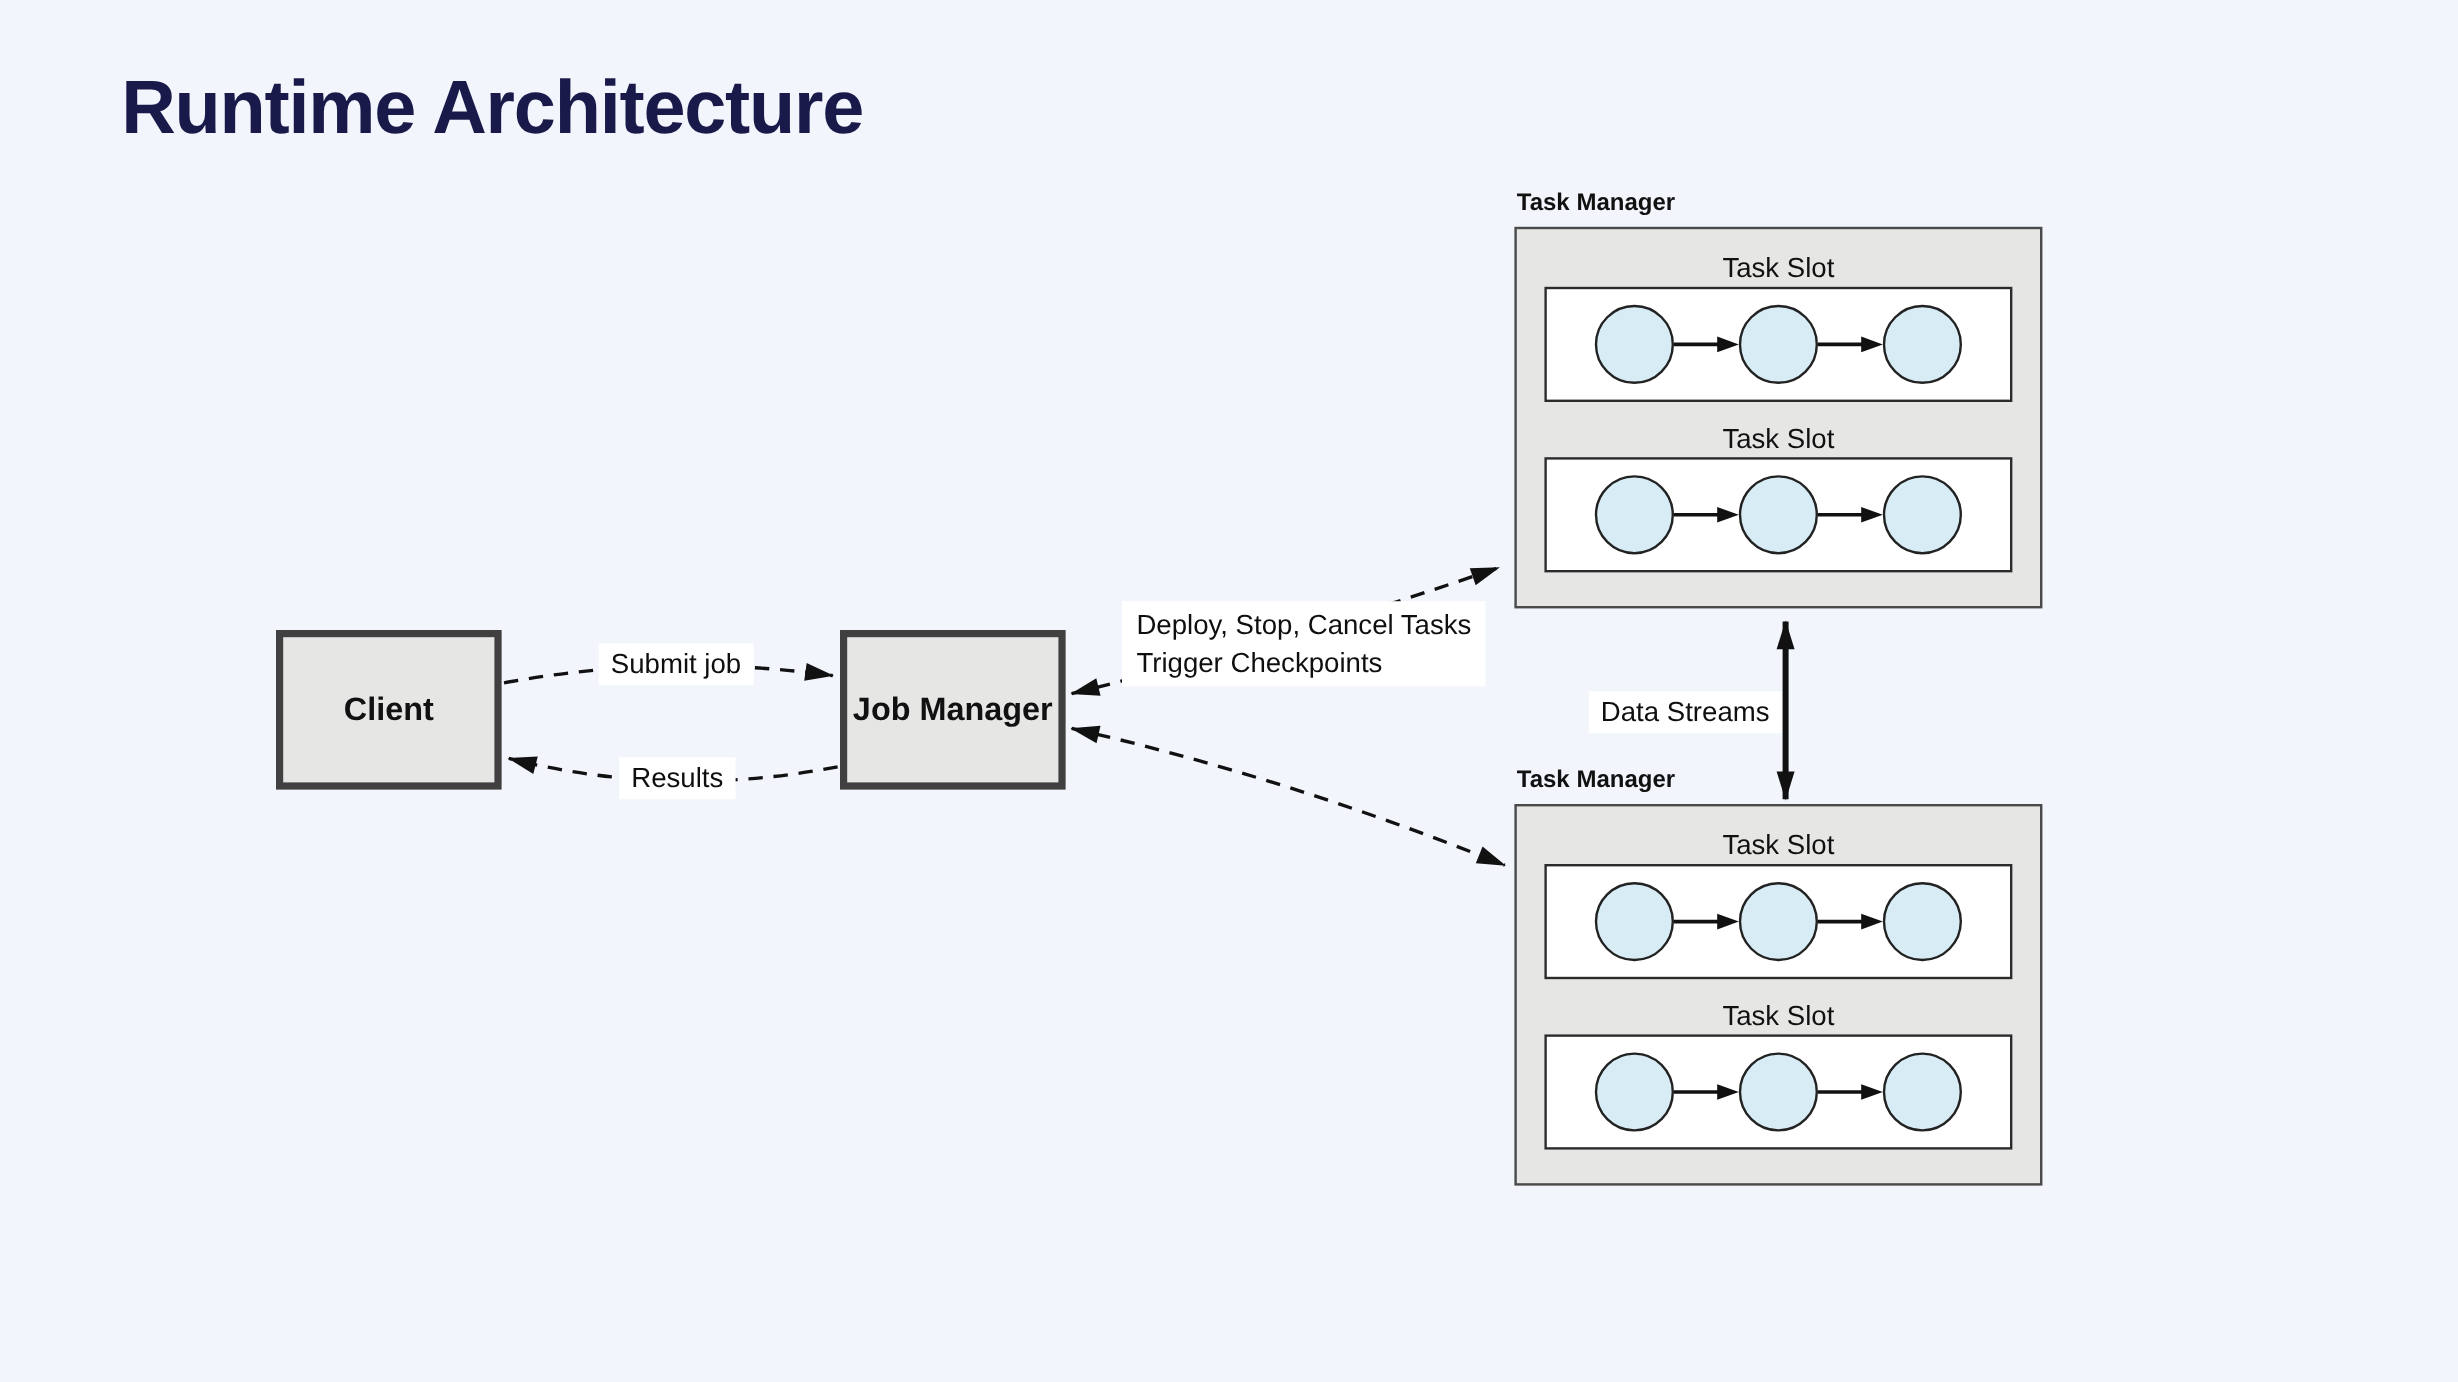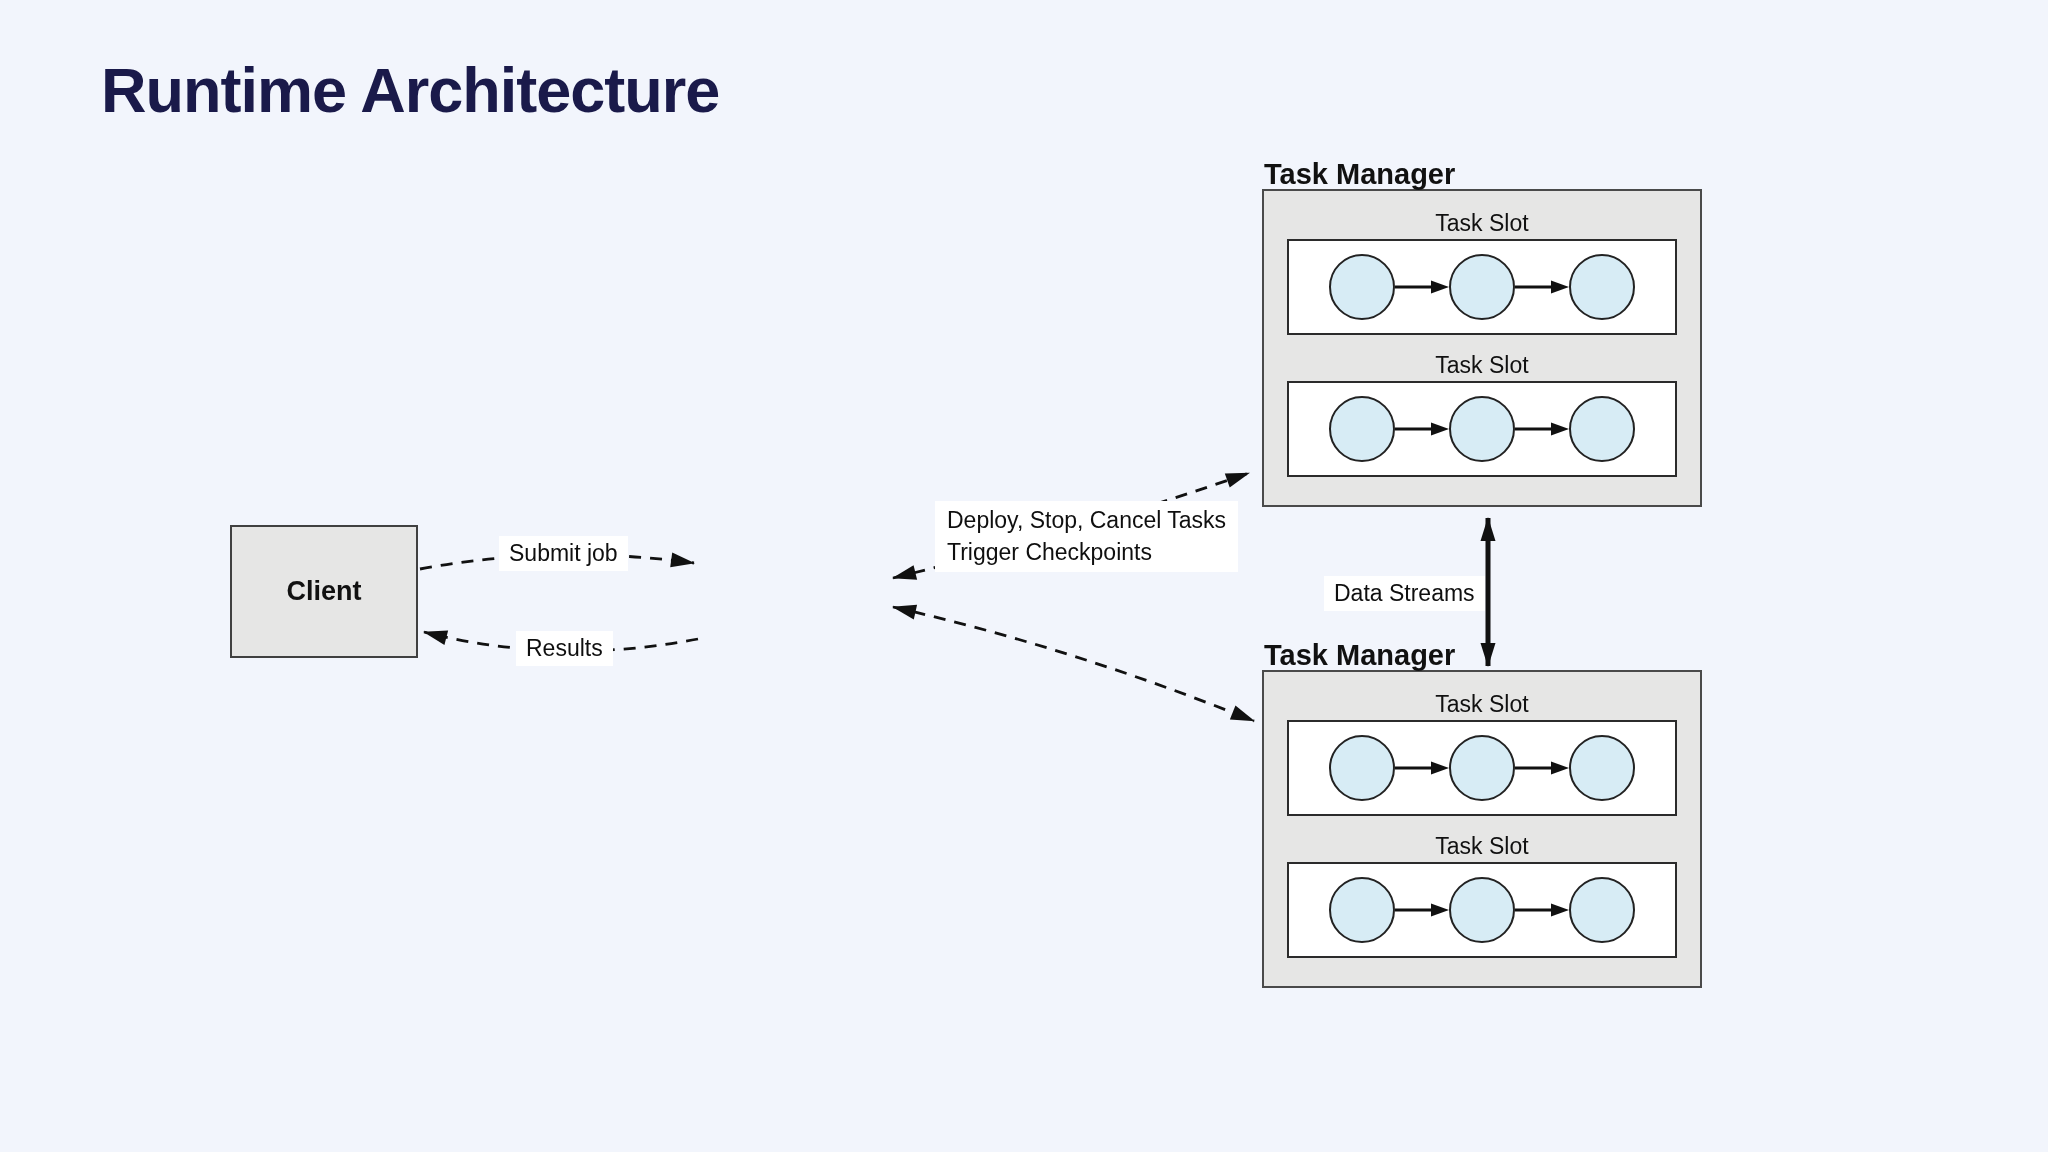--- a/index.html
+++ b/index.html
@@ -25,34 +25,34 @@
   .logo-brand{
     font-size:14px;letter-spacing:3px;color:#47506a;font-weight:normal;
   }
   .logo-product{
     font-size:31px;font-weight:bold;color:#24406f;margin-top:2px;letter-spacing:0.5px;
   }
 
   
   .node{
     position:absolute;box-sizing:border-box;
-    background:#e6e6e5;border:2px solid #404040;
+    background:#e6e6e5;border:6px solid #404040;
     display:flex;align-items:center;justify-content:center;
     font-size:27px;font-weight:bold;color:#111;
     z-index:2;
     text-align:center;
   }
   .node.client{left:230px;top:525px;width:188px;height:133px;}
   .node.jm{left:700px;top:525px;width:188px;height:133px;}
 
   
   .tm{position:absolute;width:440px;z-index:2;}
   .tm.tm1{left:1262px;top:158px;}
   .tm.tm2{left:1262px;top:639px;}
-  .tm-title{font-size:29px;font-weight:bold;color:#111;height:31px;padding-left:2px;}
+  .tm-title{font-size:20px;font-weight:bold;color:#111;height:31px;padding-left:2px;}
   .tm-box{
     box-sizing:border-box;width:440px;height:318px;
     background:#e6e6e5;border:2px solid #4a4a4a;
     display:flex;flex-direction:column;align-items:center;
     padding-top:19px;
     text-align:right;
   }
   .slot-group{display:flex;flex-direction:column;align-items:center;}
   .slot-group + .slot-group{margin-top:17px;}
   .slot-label{font-size:23px;color:#111;height:29px;}
@@ -99,20 +99,23 @@
     <path d="M698,639 Q558,666 424,632" fill="none" stroke="#111" stroke-width="2.8" stroke-dasharray="12 9" marker-end="url(#ah)"></path>
     <path d="M893,578 Q1070,535 1249,473" fill="none" stroke="#111" stroke-width="2.8" stroke-dasharray="12 9" marker-start="url(#ah)" marker-end="url(#ah)"></path>
     <path d="M893,607 Q1070,647 1254,721" fill="none" stroke="#111" stroke-width="2.8" stroke-dasharray="12 9" marker-start="url(#ah)" marker-end="url(#ah)"></path>
     <path d="M1488,518 L1488,666" fill="none" stroke="#111" stroke-width="5" marker-start="url(#ah)" marker-end="url(#ah)"></path>
   </svg>
 
   <div class="node client">
     <span>Client</span>
   </div>
 
+  <div class="node jm">
+    <span>Job Manager</span>
+  </div>
 
   <div class="tm tm1">
     <div class="tm-title">Task Manager</div>
     <div class="tm-box">
       <div class="slot-group">
         <div class="slot-label">Task Slot</div>
         <div class="slot-box">
           <span class="task-circle"></span>
           <svg class="slot-arrow" width="54" height="18" viewBox="0 0 54 18">
               <line x1="0" y1="9" x2="38" y2="9" stroke="#111" stroke-width="3"></line>

